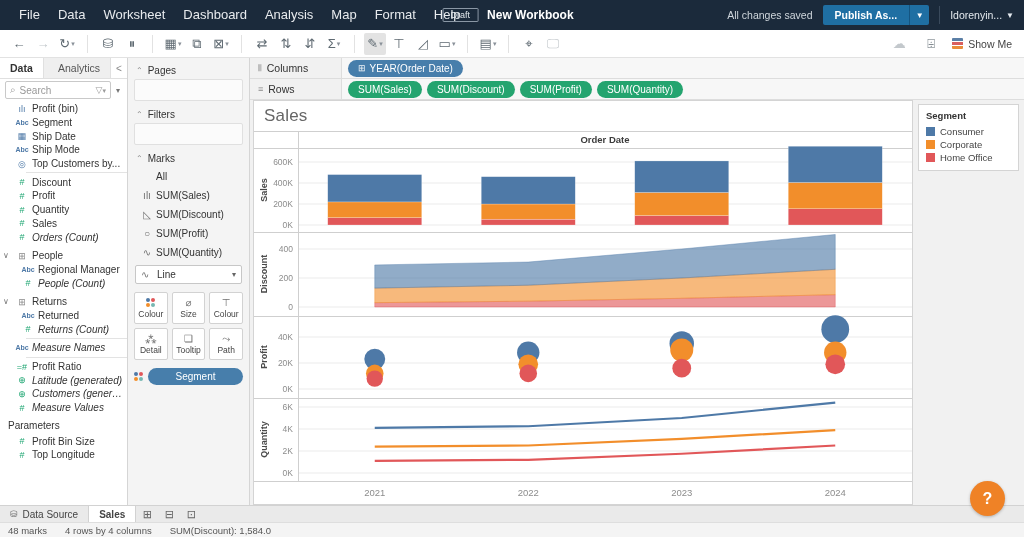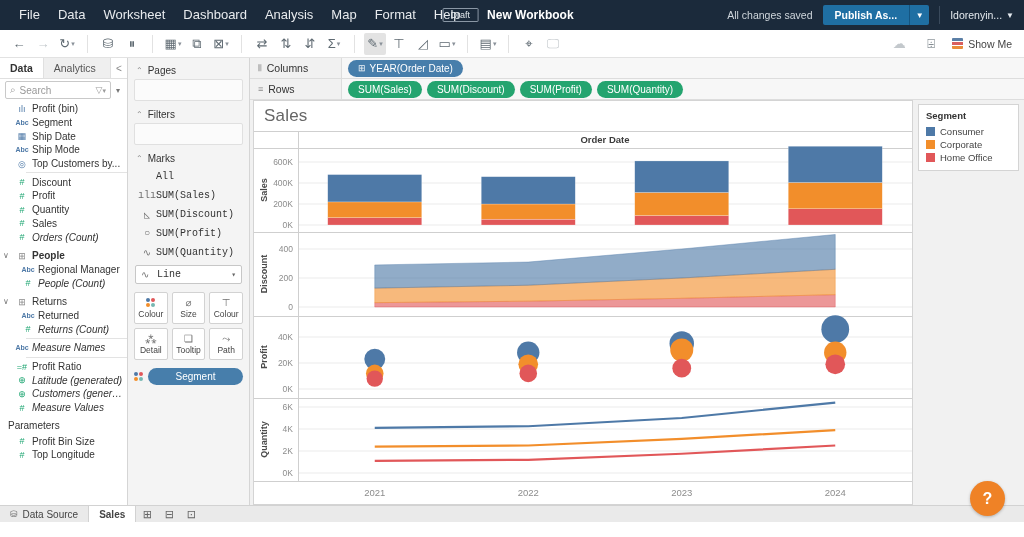--- a/index.html
+++ b/index.html
@@ -34,21 +34,21 @@
   .tb-btn .mini-caret { font-size:7px; margin-left:1px; color:#8a9199; }
   .tb-right { margin-left:auto; display:flex; align-items:center; gap:10px; padding-right:4px; }
   .showme { display:flex; align-items:center; gap:5px; font-size:10.5px; color:#444; cursor:pointer; }
   .showme-glyph { width:11px; height:11px; display:inline-block;
     background:linear-gradient(to bottom,#5b7fa6 0 3px,#fff 3px 4px,#d95f5f 4px 7px,#fff 7px 8px,#e98c3a 8px 11px); border-radius:1px; }
   
   .datapane { position:absolute; top:58px; left:0; width:128px; bottom:32px; background:#fff; border-right:1px solid #d5d5d5; overflow:hidden; }
   .dp-tabs { display:flex; height:21px; border-bottom:1px solid #e0e0e0; font-size:10.5px; }
   .dp-tab { padding:0 10px; line-height:21px; cursor:pointer; }
   .dp-tab.active { font-weight:bold; background:#fff; }
-  .dp-tab.inactive { background:#efefef; border-left:1px solid #e0e0e0; border-right:1px solid #e0e0e0; color:#555; flex:1; text-align:left; }
+  .dp-tab.inactive { background:#efefef; border-left:1px solid #e0e0e0; border-right:1px solid #e0e0e0; color:#555; flex:1; text-align:right; }
   .dp-collapse { width:16px; line-height:21px; text-align:center; color:#888; font-size:10px; cursor:pointer; }
   .ds-row { display:flex; align-items:center; gap:5px; height:24px; padding:0 7px; font-size:10px; font-weight:bold; color:#333; }
   .ds-icon { width:11px; height:10px; position:relative; border:1px solid #8aa0b8; border-radius:1px;
     background:linear-gradient(#c7d4e2 0 3px,#fff 3px); }
   .ds-icon::after { content:""; position:absolute; right:-3px; bottom:-3px; width:6px; height:6px; border-radius:50%; background:#2d7bb5; }
   .search-row { display:flex; align-items:center; gap:3px; margin:2px 5px 3px 5px; }
   .search-box { flex:1; display:flex; align-items:center; gap:4px; border:1px solid #c9c9c9; border-radius:2px; height:18px; padding:0 4px; color:#999; font-size:10px; background:#fff; }
   .search-glyph { font-size:10px; color:#9a9a9a; }
   .funnel { color:#9a9a9a; font-size:9px; }
   .search-caret { color:#777; font-size:8px; padding:0 2px; cursor:pointer; }
@@ -62,21 +62,21 @@
   .f-icon.abc { font-size:7px; font-weight:bold; letter-spacing:0; }
   .f-label { white-space:nowrap; overflow:hidden; text-overflow:ellipsis; color:#333; }
   .f-label.italic { font-style:italic; }
   .fl-sep { height:1px; background:#e3e3e3; margin:2px 0 2px 26px; }
   .param-hdr { font-size:10px; font-weight:normal; color:#333; padding:6px 0 3px 8px; }
   
   .markspane { position:absolute; top:58px; left:128px; width:122px; bottom:32px; background:#f4f4f4; border-right:1px solid #d5d5d5; padding:5px 6px; overflow:hidden; }
   .card-hdr { font-size:10px; color:#333; display:flex; align-items:center; gap:5px; padding:2px 2px 3px 2px; }
   .card-hdr .chev { color:#8a8a8a; font-size:8px; }
   .card-box { background:#fbfbfb; border:1px solid #e0e0e0; border-radius:2px; height:22px; margin-bottom:6px; }
-  .marks-list { margin-bottom:8px;font-family:Liberation Mono, monospace; }
+  .marks-list { margin-bottom:8px; }
   .marks-row { display:flex; align-items:center; height:19px; font-size:10px; color:#333; padding-left:4px; border-radius:2px; cursor:pointer; }
   .marks-row .m-icon { width:18px; color:#707070; font-size:10px; text-align:center; flex:none; }
   .marks-row.all { padding-left:22px; }
   .mark-type-select { display:flex; align-items:center; background:#fff; border:1px solid #c7c7c7; border-radius:2px; height:19px; margin:3px 1px 6px 1px; padding:0 5px; font-size:10px; color:#333; cursor:pointer; }
   .mark-type-select .m-icon { width:16px; color:#707070; }
   .mark-type-select .sel-caret { margin-left:auto; font-size:8px; color:#666; }
   .btn-grid { display:grid; grid-template-columns:repeat(3,1fr); gap:4px; margin-bottom:8px; }
   .mk-btn { background:#fff; border:1px solid #d2d2d2; border-radius:2px; height:32px; display:flex; flex-direction:column; align-items:center; justify-content:center; gap:1px; cursor:pointer; }
   .mk-btn .ic { font-size:10px; color:#707070; line-height:11px; }
   .mk-btn .lb { font-size:8.5px; color:#444; }
@@ -246,21 +246,21 @@
         </div>
         <div class="field-row">
           <span class="f-caret"></span>
           <span class="f-icon green">#</span>
           <span class="f-label italic">Orders (Count)</span>
         </div>
         <div style="height: 5px;"></div>
         <div class="field-row">
           <span class="f-caret">∨</span>
           <span class="f-icon gray">⊞</span>
-          <span class="f-label" style="font-weight: bold;">People</span>
+          <span class="f-label" style="font-weight: normal;">People</span>
         </div>
         <div class="field-row">
           <span class="f-caret" style="width: 18px;"></span>
           <span class="f-icon blue abc">Abc</span>
           <span class="f-label">Regional Manager</span>
         </div>
         <div class="field-row">
           <span class="f-caret" style="width: 18px;"></span>
           <span class="f-icon green">#</span>
           <span class="f-label italic">People (Count)</span>
@@ -538,15 +538,20 @@
       <span>Data Source</span>
     </span>
     <span class="sheet-tab active">
       <span>Sales</span>
     </span>
     <span class="newtab-btn">⊞</span>
     <span class="newtab-btn">⊟</span>
     <span class="newtab-btn">⊡</span>
   </div>
 
+  <div class="statusbar">
+    <span>48 marks</span>
+    <span>4 rows by 4 columns</span>
+    <span>SUM(Discount): 1,584.0</span>
+  </div>
 
   <div class="help-fab">?</div>
 </div>
 
 </body></html>

